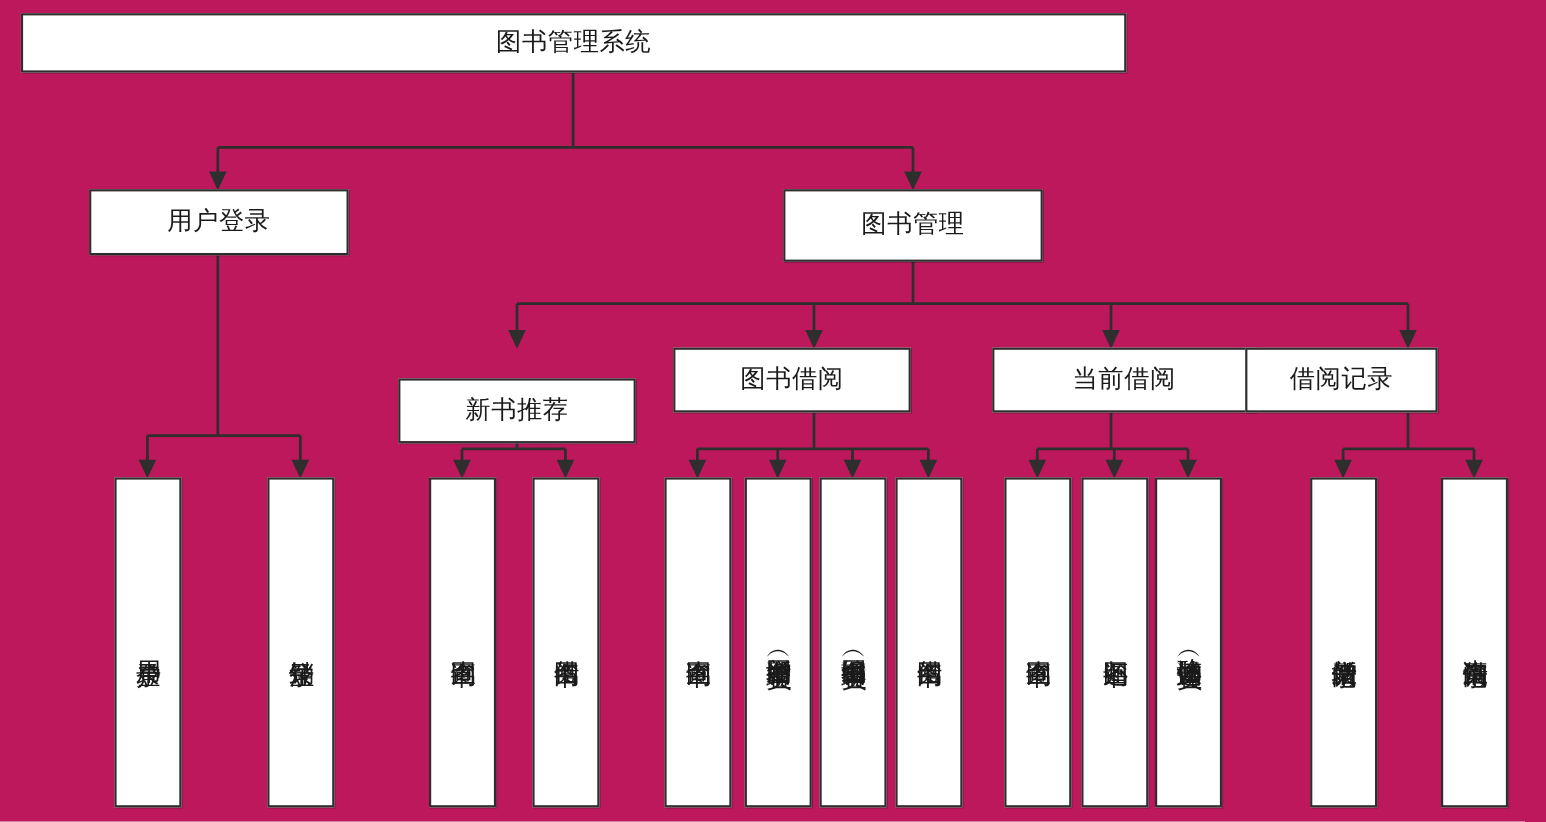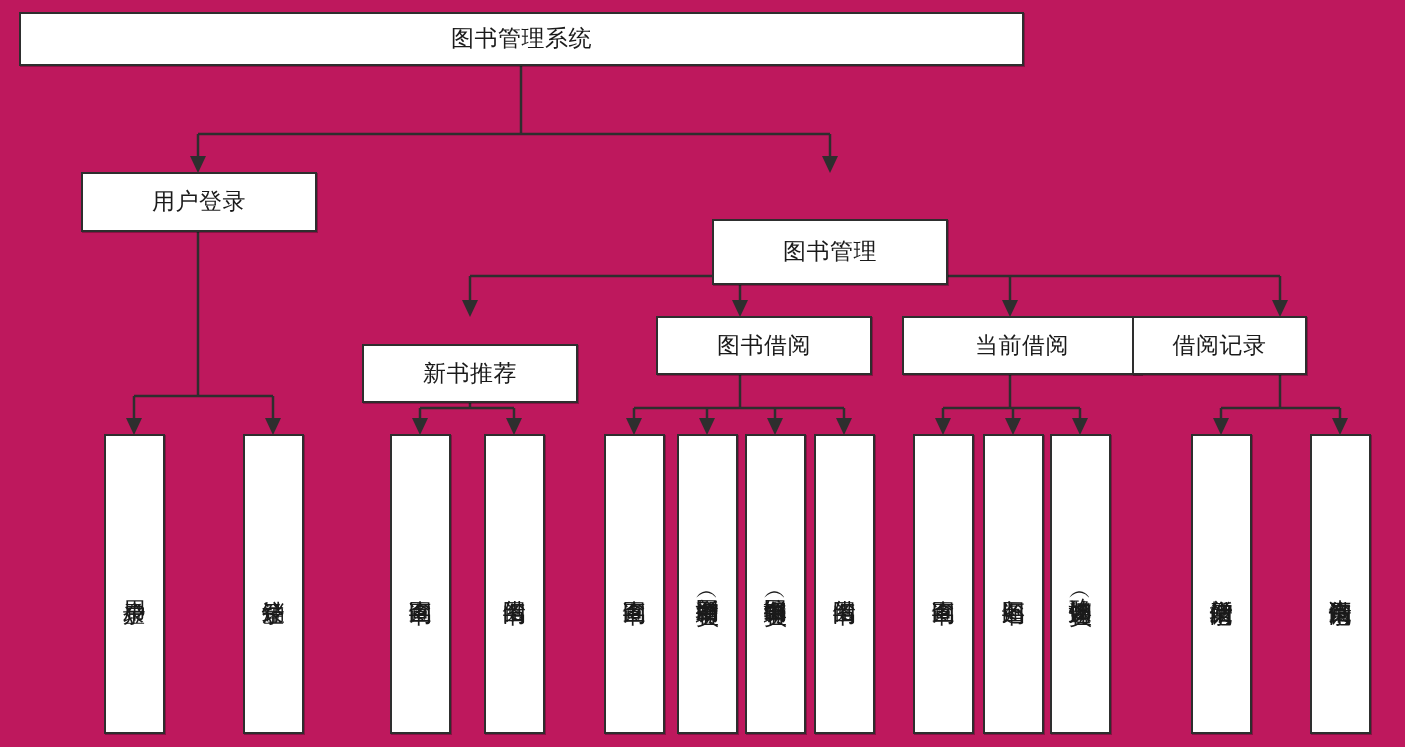--- a/index.html
+++ b/index.html
@@ -123,27 +123,27 @@
       <line x1="1340" y1="408" x2="1340" y2="423" stroke="#2e2e2e" stroke-width="2.5"></line>
       <path d="M 1332 418 L 1348 418 L 1340 435 Z" fill="#2e2e2e"></path>
     </svg>
   <div id="nodes">
       <div class="node horizontal" style="left: 19px; top: 12px; width: 1005px; height: 54px;">
         <span>图书管理系统</span>
       </div>
       <div class="node horizontal" style="left: 81px; top: 172px; width: 236px; height: 60px;">
         <span>用户登录</span>
       </div>
-      <div class="node horizontal" style="left: 712px; top: 172px; width: 236px; height: 66px; margin-top: 47px;">
+      <div class="node horizontal" style="left: 712px; top: 172px; width: 236px; height: 66px;">
         <span>图书管理</span>
       </div>
       <div class="node horizontal" style="left: 362px; top: 316px; width: 216px; height: 59px; margin-top: 28px;">
         <span>新书推荐</span>
       </div>
-      <div class="node horizontal" style="left: 656px; top: 316px; width: 216px; height: 59px;">
+      <div class="node horizontal" style="left: 612px; top: 316px; width: 216px; height: 59px;">
         <span>图书借阅</span>
       </div>
       <div class="node horizontal" style="left: 902px; top: 316px; width: 240px; height: 59px;">
         <span>当前借阅</span>
       </div>
       <div class="node horizontal" style="left: 1132px; top: 316px; width: 175px; height: 59px; align-items: center;">
         <span>借阅记录</span>
       </div>
       <div class="node vertical" style="left: 104px; top: 434px; width: 61px; height: 300px;">
         <span class="vtext">用户登录</span>

